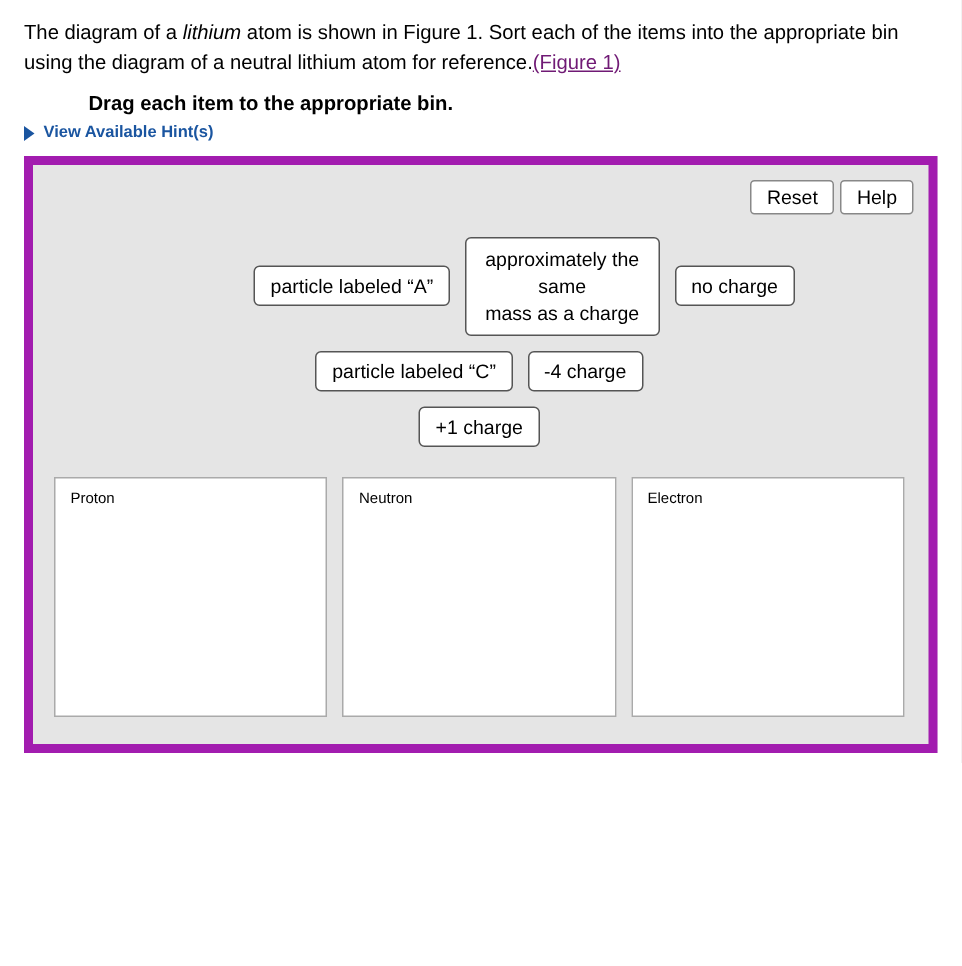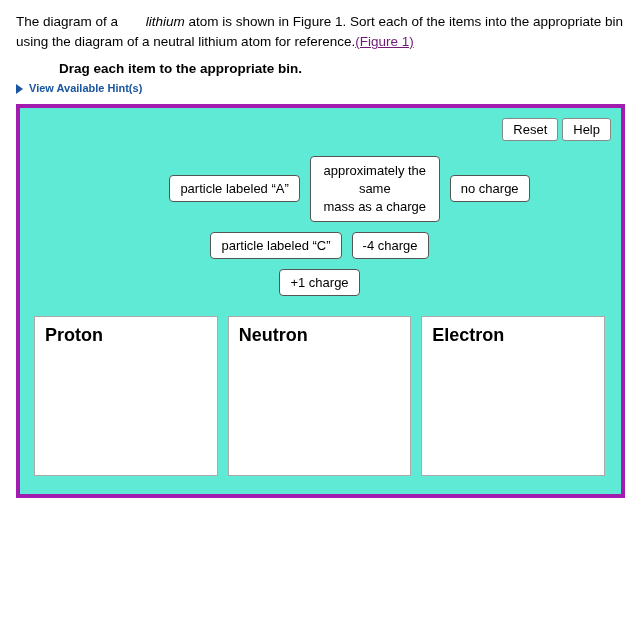--- a/index.html
+++ b/index.html
@@ -10,21 +10,21 @@
       width: 641px;
       min-height: 644px;
       padding: 12px 16px;
       color: #000;
     }
     .intro-text {
       font-size: 13.5px;
       line-height: 1.5;
       margin-bottom: 8px;
     }
-    .intro-text em { font-style: italic; margin-left: 24px; }
+    .intro-text em { font-style: italic; }
     .drag-instruction {
       font-weight: bold;
       font-size: 13.5px;
       margin-bottom: 6px;
       padding-left: 43px;
     }
     .hint-toggle {
       display: flex;
       align-items: flex-end;
       gap: 6px;
@@ -36,22 +36,22 @@
     }
     .hint-toggle .arrow {
       display: inline-block;
       width: 0;
       height: 0;
       border-top: 5px solid transparent;
       border-bottom: 5px solid transparent;
       border-left: 7px solid #1a55a0;
     }
     .main-area {
-      border: 4px solid #a21caf;
-      background: #5eead4;
+      border: 6px solid #a21caf;
+      background: #e5e5e5;
       padding: 12px 16px 18px 14px;
       position: relative;
     }
     .top-right-buttons {
       position: absolute;
       top: 10px;
       right: 10px;
       display: flex;
       gap: 4px;
     }
@@ -108,22 +108,22 @@
       margin-top: 8px;
     }
     .bin {
       flex: 1;
       background: #fff;
       border: 1px solid #aaa;
       min-height: 160px;
       padding: 8px 10px;
     }
     .bin-title {
-      font-size: 18px;
-      font-weight: bold;
+      font-size: 10px;
+      font-weight: normal;
       margin-bottom: 10px;
     }
   </style>
 </head>
 <body>
 
 <p class="intro-text">
   The diagram of a <em>lithium</em> atom is shown in Figure 1. Sort each of the items into the appropriate
   bin using the diagram of a neutral lithium atom for reference.<span style="color:#701a75;text-decoration:underline;cursor:pointer;">(Figure 1)</span>
 </p>

